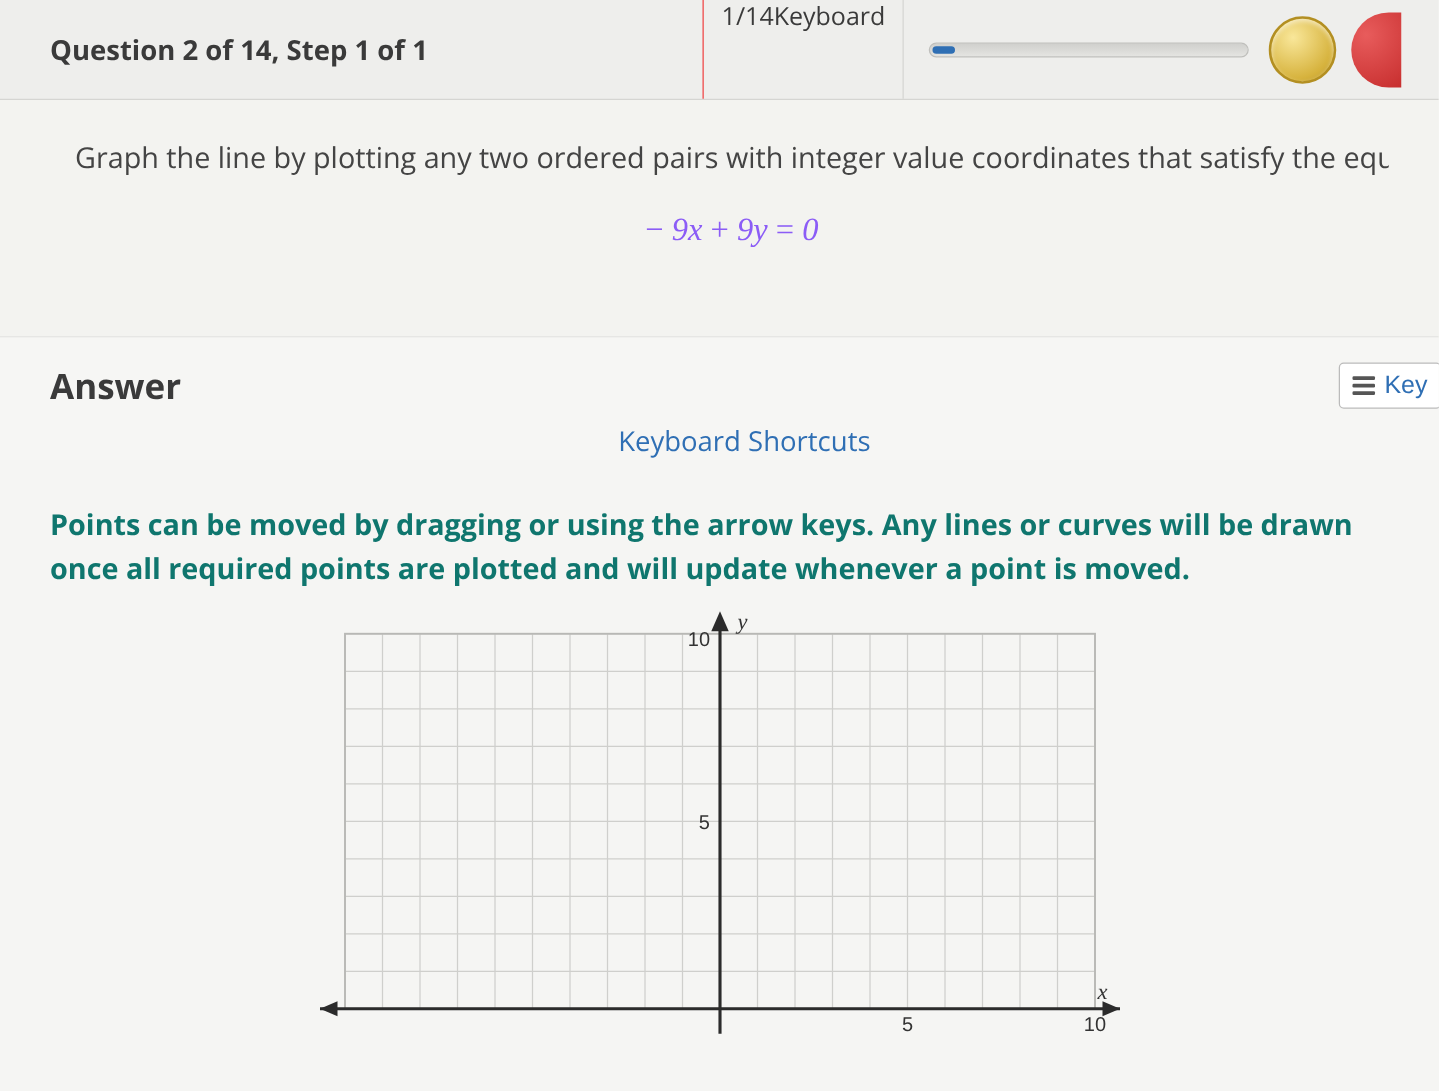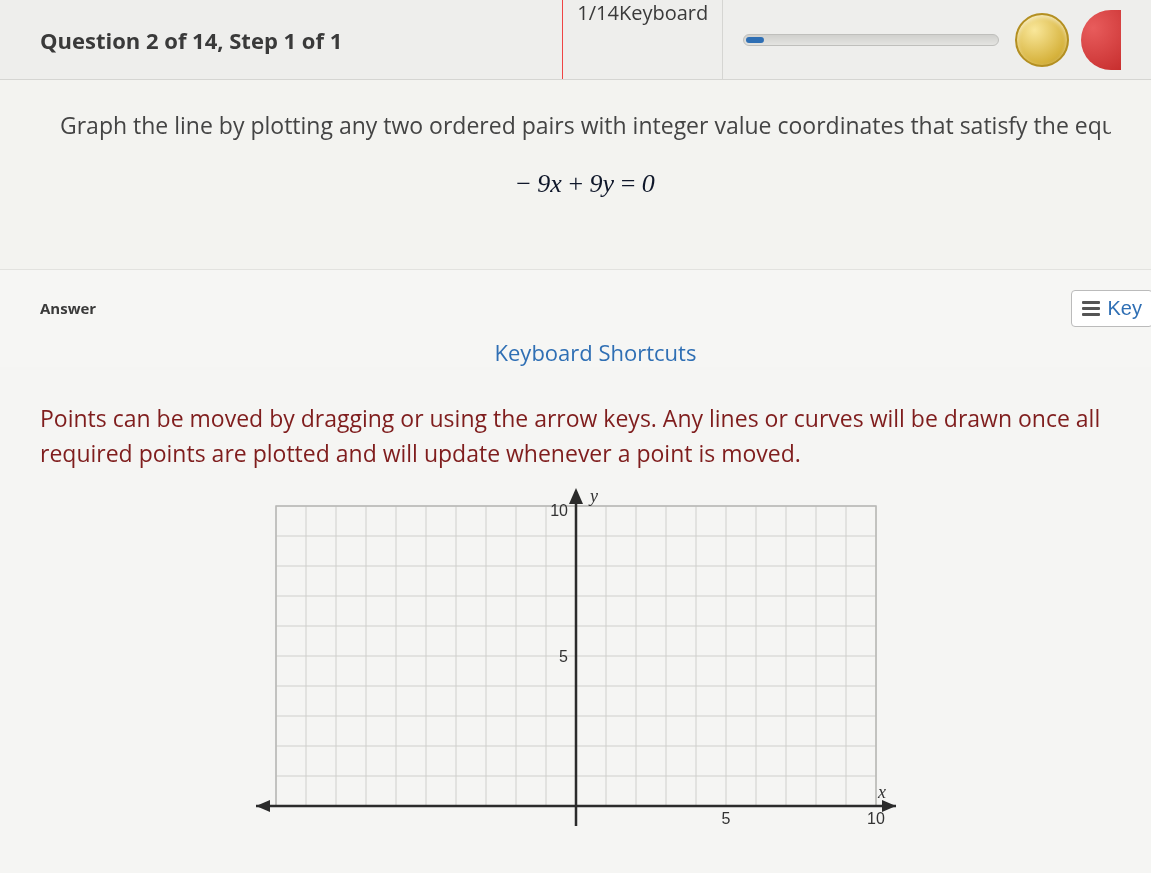--- a/index.html
+++ b/index.html
@@ -83,37 +83,37 @@
     color: #444;
     line-height: 1.5;
     white-space: nowrap;
     overflow: hidden;
   }
   .equation {
     text-align: center;
     font-family: "Times New Roman", Georgia, serif;
     font-style: italic;
     font-size: 26px;
-    color: #0f172a;
+    color: #8b5cf6;
     margin: 26px 0 60px 0;
   }
   .equation .sign { font-style: normal; }
 
   .answer-area {
     padding: 20px 0 0 40px;
     background: #f6f6f4;
   }
   .answer-row {
     display: flex;
     align-items: center;
     justify-content: space-between;
   }
   .answer-label {
     font-weight: 700;
-    font-size: 15px;
+    font-size: 28px;
     color: #3a3a3a;
   }
   .key-btn {
     border: 1px solid #bbb;
     border-radius: 4px;
     background: #fff;
     color: #2f6fb4;
     font-size: 20px;
     padding: 6px 10px 6px 10px;
     display: flex;
@@ -132,23 +132,24 @@
     text-align: center;
     color: #2f6fb4;
     font-size: 22px;
     margin: 10px 0 0 0;
     white-space: nowrap;
     overflow: hidden;
   }
 
   .instructions {
     font-size: 23px;
-    color: #7f1d1d;
+    color: #0f766e;
     line-height: 1.55;
     padding: 34px 13px 10px 40px;
+    font-weight: bold;
   }
 
   .chart-wrap {
     display: flex;
     justify-content: center;
     margin-top: 4px;
   }
   svg.grid { display: block; }
   .gridline { stroke: #cfcfcc; stroke-width: 1; }
   .gridborder { stroke: #b8b8b5; stroke-width: 1.5; fill: none; }

